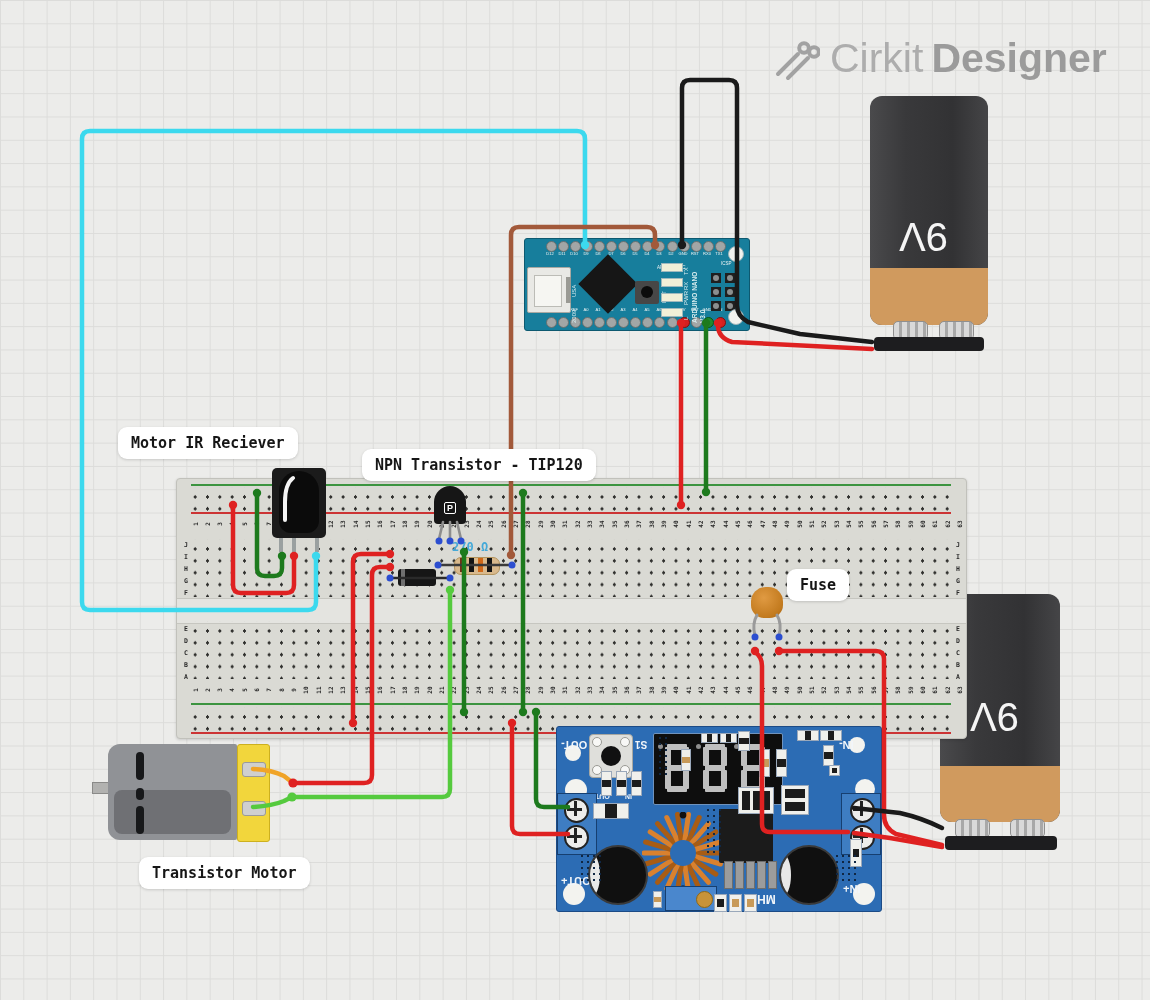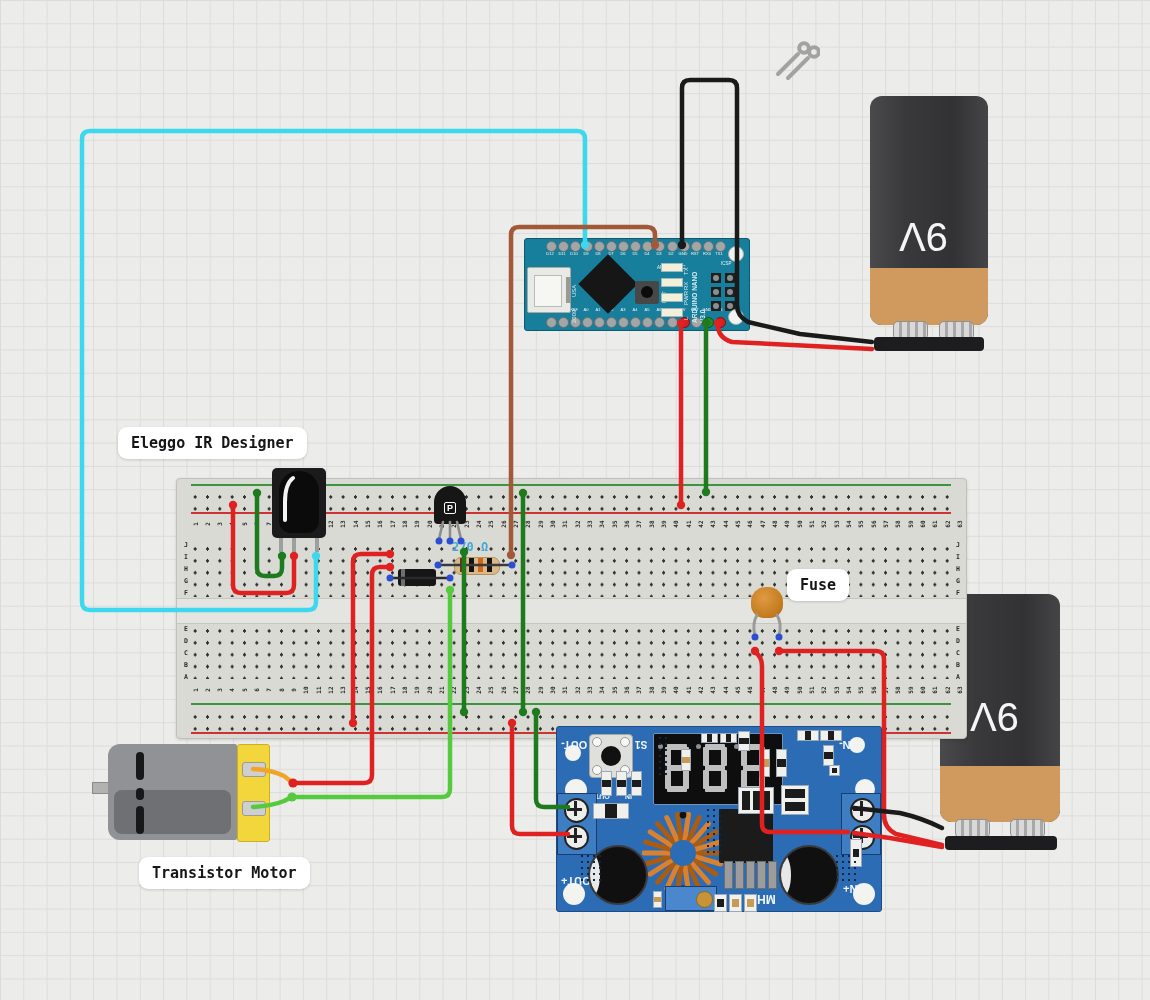--- a/index.html
+++ b/index.html
@@ -113,20 +113,21 @@
 
   <div class="logo">
     <svg width="48" height="48" viewBox="0 0 24 24">
       <g stroke="#a2a2a2" stroke-width="2" fill="none" stroke-linecap="round">
         <line x1="3" y1="20" x2="13" y2="10"></line>
         <circle cx="16" cy="7" r="2.4"></circle>
         <line x1="8" y1="22" x2="18" y2="12"></line>
         <circle cx="21" cy="9" r="2.4"></circle>
       </g>
     </svg>
+    <div class="logo-name"><span>Cirkit</span><b>Designer</b></div>
   </div>
 
   <div class="bboard">
     <div class="railline" style="top:5px;background:#3c9440;"></div>
     <div class="dots" style="top:8px;height:26px;"></div>
     <div class="railline" style="top:33px;background:#cc3434;"></div>
     <div id="numTop">
         <span class="bnum" style="left:11.5px;top:38px;">1</span>
         <span class="bnum" style="left:23.83px;top:38px;">2</span>
         <span class="bnum" style="left:36.16px;top:38px;">3</span>
@@ -742,16 +743,17 @@
         <circle cx="390" cy="578" r="3.5"></circle>
           <circle cx="450" cy="578" r="3.5"></circle>
         <circle cx="438" cy="565" r="3.5"></circle>
           <circle cx="512" cy="565" r="3.5"></circle>
         <circle cx="755" cy="637" r="3.5"></circle>
           <circle cx="779" cy="637" r="3.5"></circle>
       </g>
     </g>
   </svg>
 
-  <div class="anno" style="left:118px;top:427px;">Eleggo IR Designer</div>
+  <div class="anno" style="left:118px;top:427px;">Motor IR Reciever</div>
+  <div class="anno" style="left:362px;top:449px;">NPN Transistor - TIP120</div>
   <div class="anno" style="left:787px;top:569px;">Fuse</div>
   <div class="anno" style="left:139px;top:857px;">Transistor Motor</div>
 </div>
 
 </body></html>

